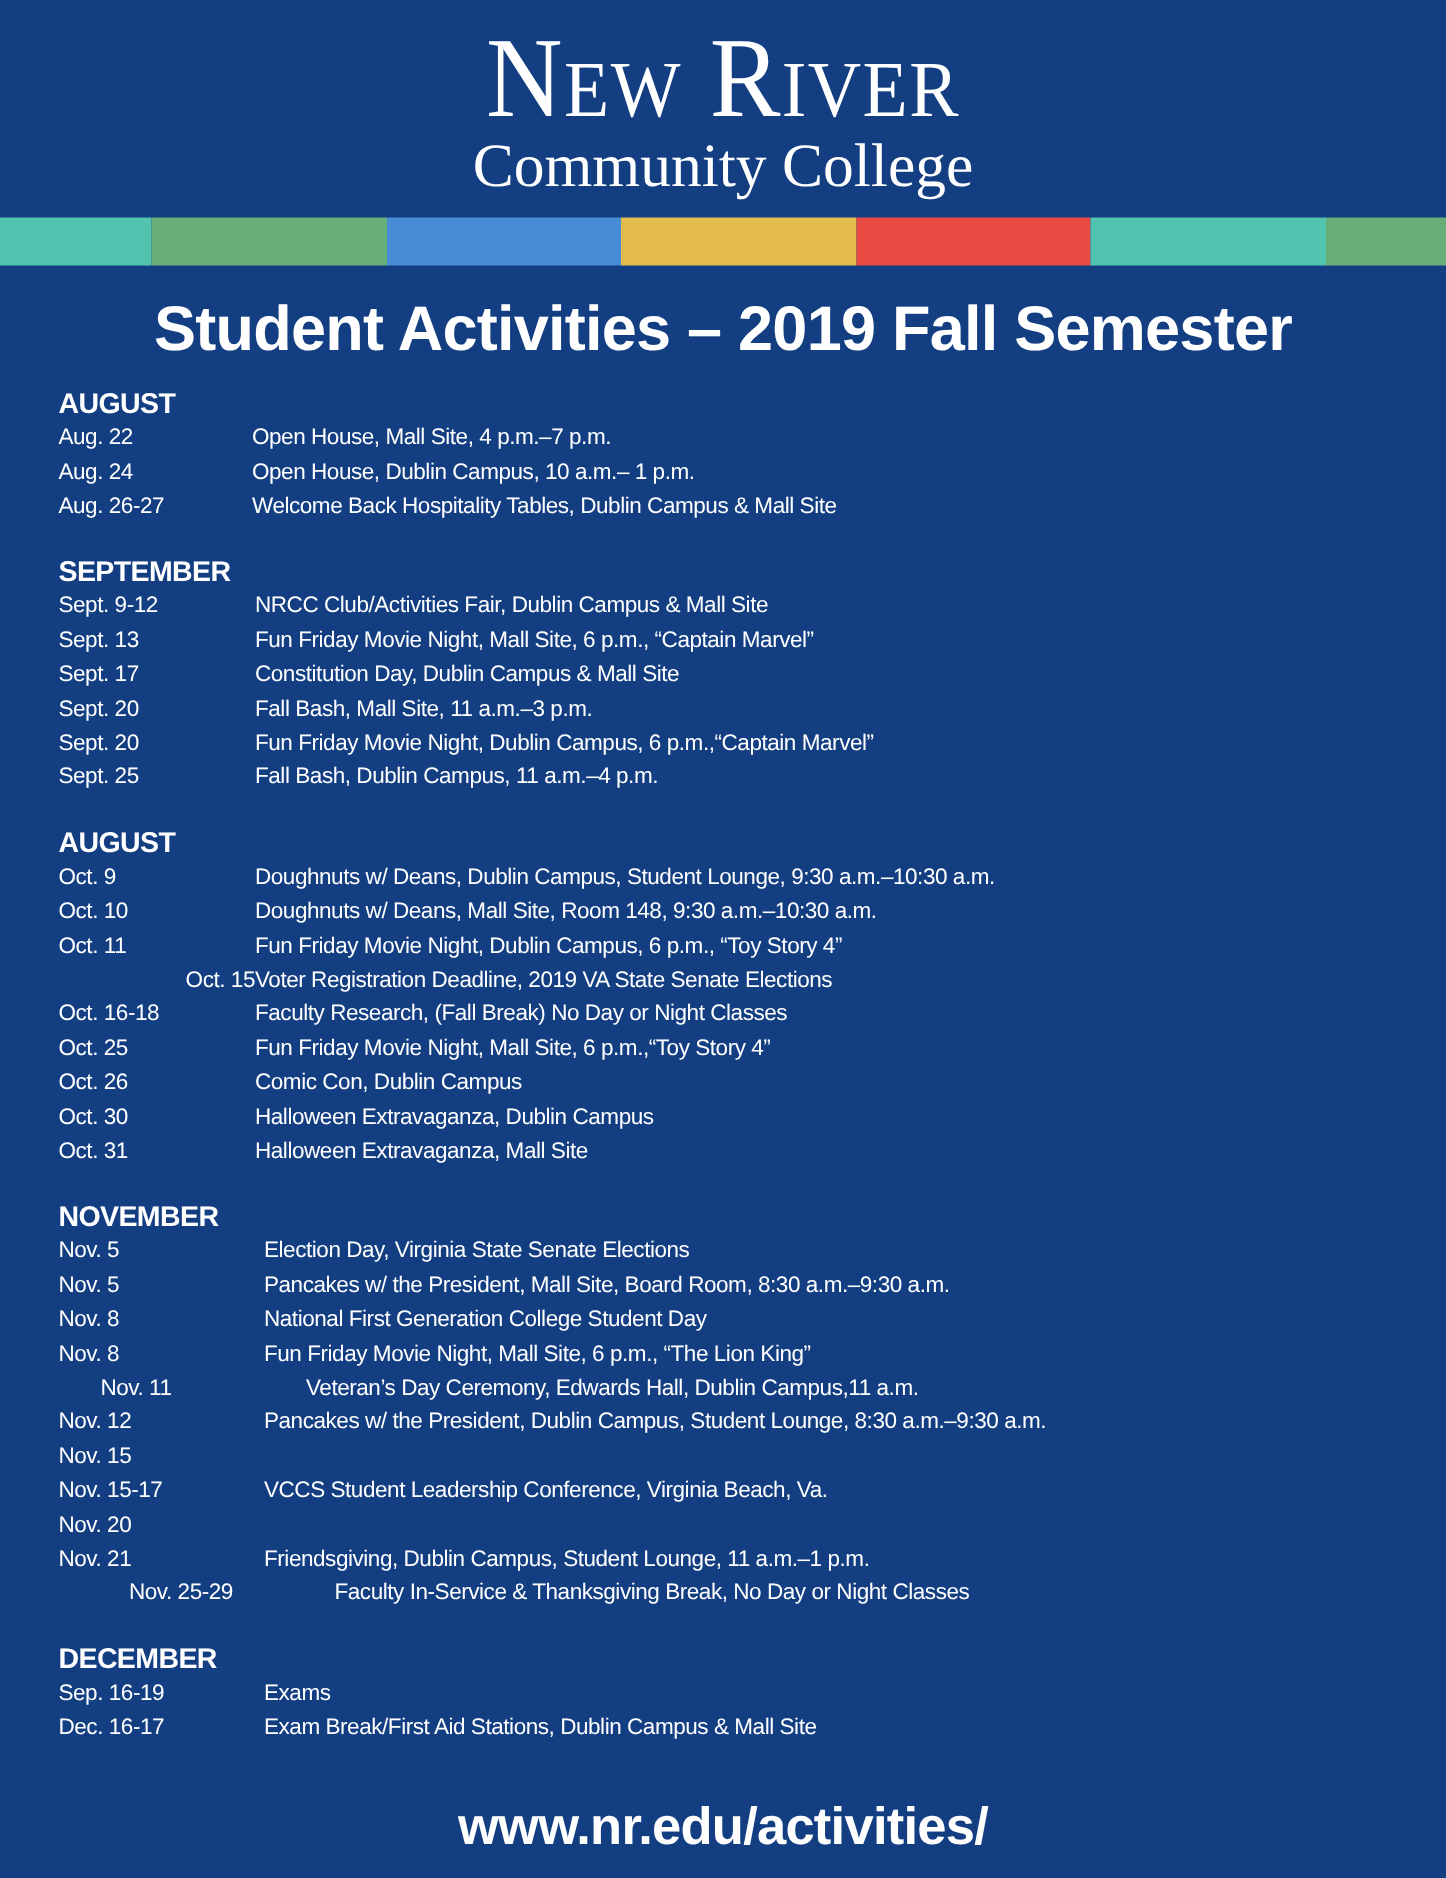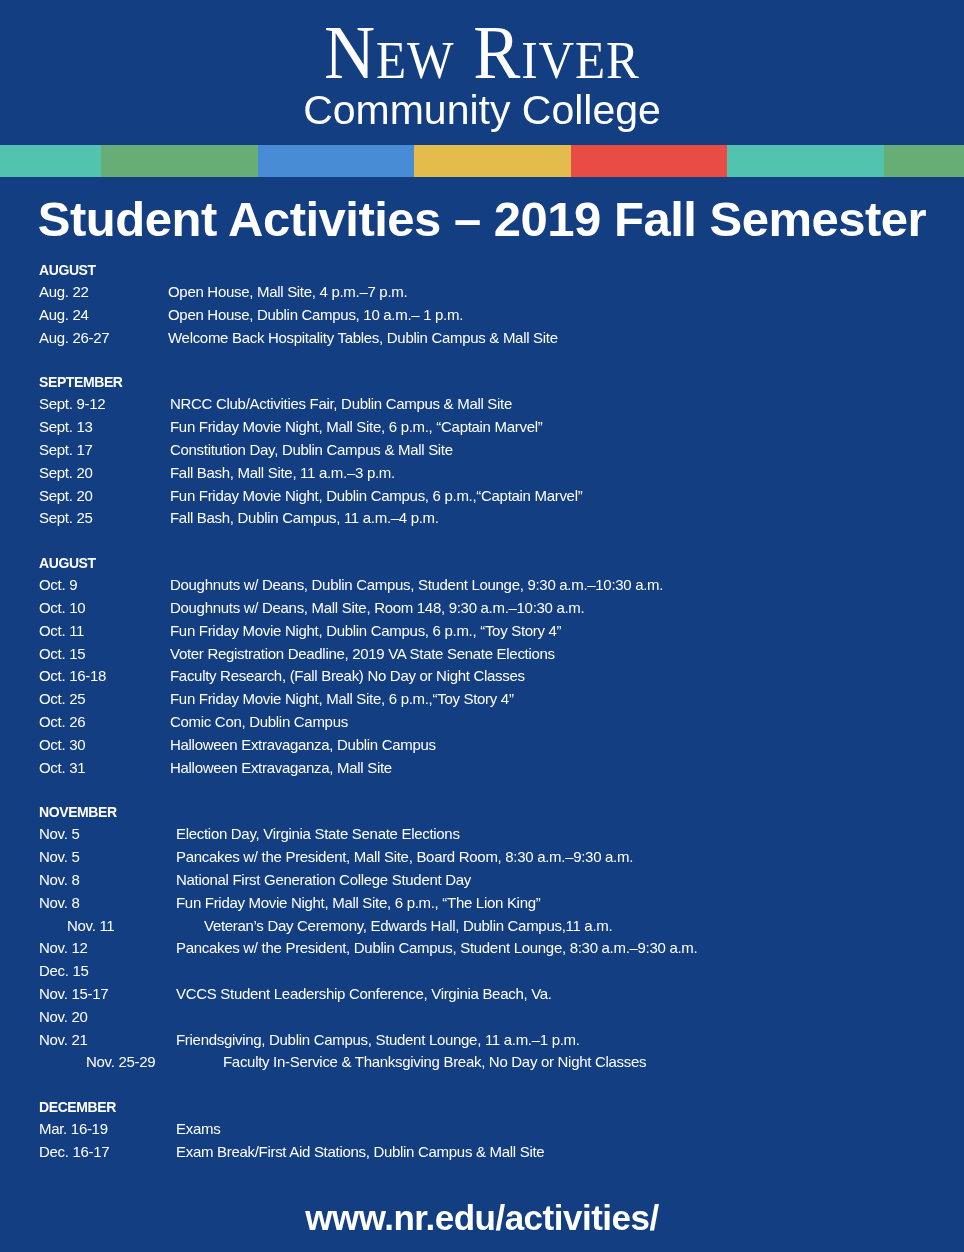--- a/index.html
+++ b/index.html
@@ -31,55 +31,55 @@
     line-height: 76px;
     letter-spacing: 1px;
     color: #ffffff;
     font-variant: small-caps;
     transform: scaleX(0.93);
   }
   .brand-sub {
     position: absolute;
     left: 0; width: 964px;
     top: 88px;
-    font-family: Liberation Sans, sans-serif;
+    font-family: Liberation Serif, serif;
     font-size: 41px;
     line-height: 44px;
     color: #ffffff;
   }
   .stripe {
     position: absolute;
     left: 0; top: 145px;
     width: 964px; height: 32px;
     display: flex;
   }
   .stripe div { height: 32px; }
   .page-title {
     position: absolute;
     left: 0; top: 190px;
     width: 964px;
     text-align: center;
     font-family: "Liberation Sans", sans-serif;
     font-weight: bold;
-    font-size: 49px;
+    font-size: 42px;
     line-height: 58px;
     letter-spacing: -0.5px;
     white-space: nowrap;
   }
   .schedule {
     position: absolute;
     left: 39px; top: 259px;
     width: 900px;
   }
   .month {
     margin-bottom: 22px;
   }
   .month-name {
     font-weight: bold;
-    font-size: 14px;
+    font-size: 19px;
     line-height: 22px;
     letter-spacing: -0.4px;
     height: 22px;
   }
   .event-row {
     display: flex;
     font-size: 15px;
     line-height: 22.8px;
     height: 22.8px;
     white-space: nowrap;
@@ -169,21 +169,21 @@
       </div>
       <div class="event-row">
         <span class="event-date" style="width: 131px;">Oct. 10</span>
         <span class="event-desc">Doughnuts w/ Deans, Mall Site, Room 148, 9:30 a.m.–10:30 a.m.</span>
       </div>
       <div class="event-row">
         <span class="event-date" style="width: 131px;">Oct. 11</span>
         <span class="event-desc">Fun Friday Movie Night, Dublin Campus, 6 p.m., “Toy Story 4”</span>
       </div>
       <div class="event-row">
-        <span class="event-date" style="width: 131px;">Oct. 15</span>
+        <span class="event-date" style="width: 131px; text-align: right;">Oct. 15</span>
         <span class="event-desc">Voter Registration Deadline, 2019 VA State Senate Elections</span>
       </div>
       <div class="event-row">
         <span class="event-date" style="width: 131px;">Oct. 16-18</span>
         <span class="event-desc">Faculty Research, (Fall Break) No Day or Night Classes</span>
       </div>
       <div class="event-row">
         <span class="event-date" style="width: 131px;">Oct. 25</span>
         <span class="event-desc">Fun Friday Movie Night, Mall Site, 6 p.m.,“Toy Story 4”</span>
       </div>
@@ -220,42 +220,42 @@
       </div>
       <div class="event-row">
         <span class="event-date" style="width: 137px; margin-left: 28px;">Nov. 11</span>
         <span class="event-desc">Veteran’s Day Ceremony, Edwards Hall, Dublin Campus,11 a.m.</span>
       </div>
       <div class="event-row">
         <span class="event-date" style="width: 137px;">Nov. 12</span>
         <span class="event-desc">Pancakes w/ the President, Dublin Campus, Student Lounge, 8:30 a.m.–9:30 a.m.</span>
       </div>
       <div class="event-row">
-        <span class="event-date" style="width: 137px;">Dec. 15</span>
+        <span class="event-date" style="width: 137px;">Nov. 15</span>
       </div>
       <div class="event-row">
         <span class="event-date" style="width: 137px;">Nov. 15-17</span>
         <span class="event-desc">VCCS Student Leadership Conference, Virginia Beach, Va.</span>
       </div>
       <div class="event-row">
         <span class="event-date" style="width: 137px;">Nov. 20</span>
       </div>
       <div class="event-row">
         <span class="event-date" style="width: 137px;">Nov. 21</span>
         <span class="event-desc">Friendsgiving, Dublin Campus, Student Lounge, 11 a.m.–1 p.m.</span>
       </div>
       <div class="event-row">
         <span class="event-date" style="width: 137px; margin-left: 47px;">Nov. 25-29</span>
         <span class="event-desc">Faculty In-Service &amp; Thanksgiving Break, No Day or Night Classes</span>
       </div>
     </section>
     <section class="month">
       <div class="month-name">DECEMBER</div>
       <div class="event-row">
-        <span class="event-date" style="width: 137px;">Mar. 16-19</span>
+        <span class="event-date" style="width: 137px;">Sep. 16-19</span>
         <span class="event-desc">Exams</span>
       </div>
       <div class="event-row">
         <span class="event-date" style="width: 137px;">Dec. 16-17</span>
         <span class="event-desc">Exam Break/First Aid Stations, Dublin Campus &amp; Mall Site</span>
       </div>
     </section>
   </main>
 
 <div class="footer-url">www.nr.edu/activities/</div>

